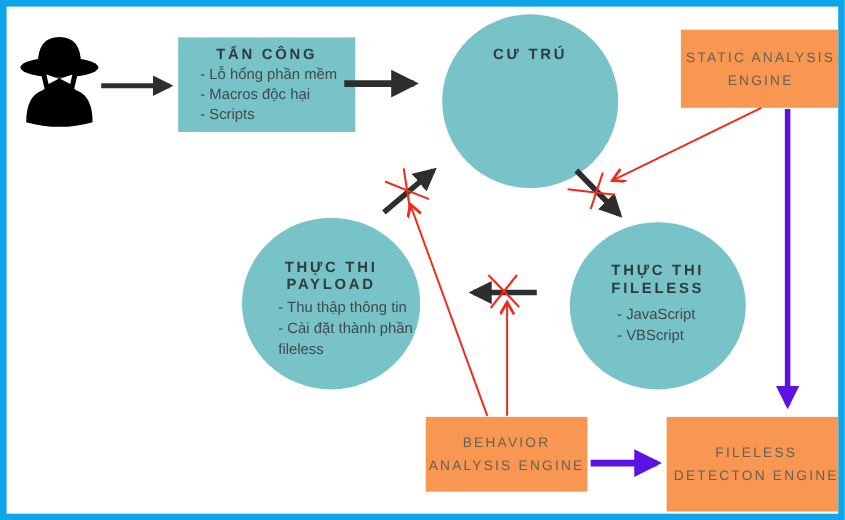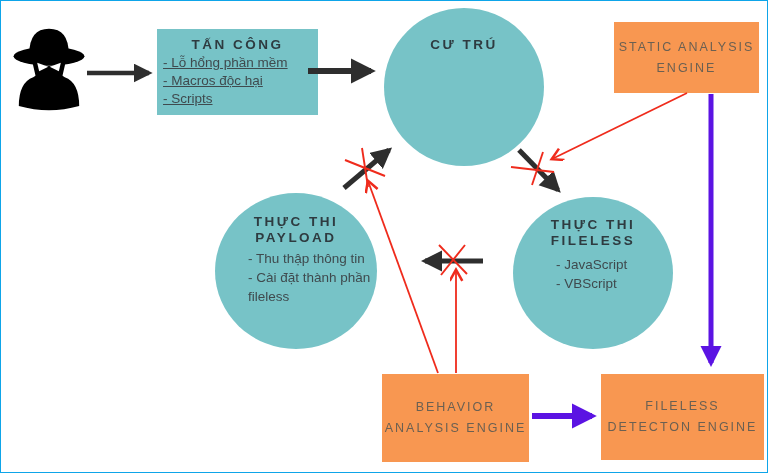--- a/index.html
+++ b/index.html
@@ -1,45 +1,45 @@
 <!DOCTYPE html>
 <html style="--teal: #77c3c7; --orange: #f89751; --red: #ef2b1c; --purple: #5b13e3; --arrow-black: #2e2e2e; --text-dark: #2e3b40; --text-list: #3f4a4e; --text-on-orange: #6b6052;"><head>
 <meta charset="utf-8">
 <style>
   :root{
     --teal:#77c3c7; --orange:#f89751; --red:#ef2b1c; --purple:#5b13e3;
     --arrow-black:#2e2e2e; --text-dark:#2e3b40; --text-list:#3f4a4e; --text-on-orange:#6b6052;
   }
   *{margin:0;padding:0;box-sizing:border-box;}
   body{background:#fff;font-family:"Liberation Sans",sans-serif;}
-  .stage{position:relative;width:768px;height:473px;background:#fff;overflow:hidden;border:1px solid #0ea5e9;}
+  .stage{position:relative;width:768px;height:473px;background:#fff;overflow:hidden;border:6px solid #0ea5e9;}
   .stage > *{position:absolute;}
 
   .spy{left:6px;top:22px;width:84px;height:90px;}
 
   .node{background:var(--teal);}
   .rect-attack{left:156px;top:28px;width:161px;height:86px;}
   .node-title{font-size:13.5px;font-weight:bold;letter-spacing:2.5px;color:var(--text-dark);text-align:center;white-space:nowrap;}
   .node-list{font-size:13.5px;color:var(--text-list);line-height:19px;white-space:nowrap;}
   .rect-attack .node-title{margin-top:8px;}
-  .rect-attack .node-list{margin:2px 0 0 6px;line-height:18px;text-decoration:underline;}
+  .rect-attack .node-list{margin:2px 0 0 20px;line-height:18px;}
 
   .circle{border-radius:50%;background:var(--teal);}
-  .circ-residence{left:383px;top:7px;width:160px;height:158px;padding-top:29px;}
+  .circ-residence{left:396px;top:7px;width:160px;height:158px;padding-top:29px;}
   .circ-residence .node-list{margin:4px 0 0 32px;}
   .circ-payload{left:214px;top:192px;width:162px;height:156px;padding-top:21px;}
   .circ-payload .node-list{margin:4px 0 0 33px;}
   .circ-fileless{left:512px;top:196px;width:160px;height:152px;padding-top:20px;}
   .circ-fileless .node-list{margin:7px 0 0 43px;}
-  .title-2line{line-height:15.5px;}
+  .title-2line{line-height:15.5px;margin-top:16px;}
 
   .engine{background:var(--orange);display:flex;flex-direction:column;align-items:center;justify-content:center;
           font-size:12.5px;letter-spacing:2px;color:var(--text-on-orange);line-height:21px;text-align:center;white-space:nowrap;}
   .eng-static{left:613px;top:21px;width:145px;height:71px;}
-  .eng-behavior{left:381px;top:373px;width:147px;height:88px;}
+  .eng-behavior{left:381px;top:373px;width:147px;height:68px;}
   .eng-fileless{left:600px;top:373px;width:163px;height:86px;}
 
   .overlay{left:0;top:0;pointer-events:none;}
   .bk{stroke:var(--arrow-black);}
   .rd{stroke:var(--red);}
   .pp{stroke:var(--purple);}
 </style>
 </head>
 <body>
 

